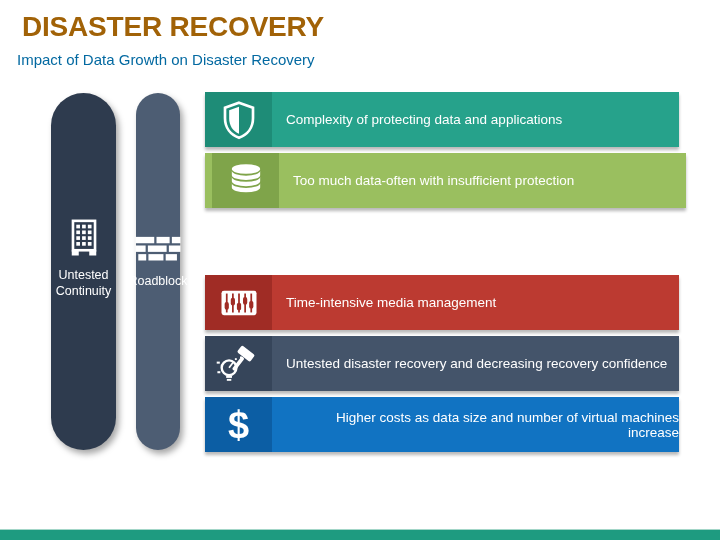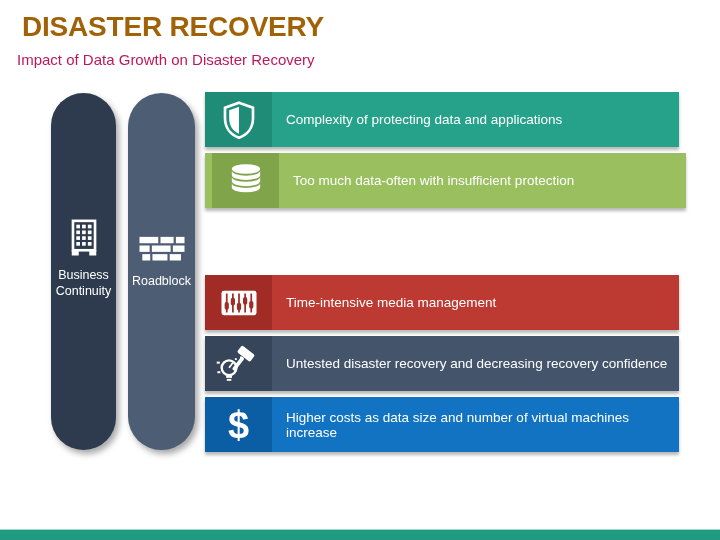--- a/index.html
+++ b/index.html
@@ -1,35 +1,35 @@
 <!DOCTYPE html>
 <html><head>
 <meta charset="utf-8">
 <style>
   html,body{margin:0;padding:0;background:#fff;}
   .slide{position:relative;width:720px;height:540px;background:#ffffff;overflow:hidden;
          font-family:"Liberation Sans", sans-serif;}
   .title{position:absolute;left:22px;top:11px;font-size:28px;font-weight:bold;
          color:#a16207;letter-spacing:-.2px;}
-  .subtitle{position:absolute;left:17px;top:51px;font-size:15px;color:#be185d;}
+  .subtitle{position:absolute;left:17px;top:51px;font-size:15px;color:#0369a1;}
 
   
   .pill{position:absolute;top:93px;height:357px;border-radius:34px;
         box-shadow:3px 4px 6px rgba(0,0,0,.35);}
   .pill-1{left:51px;width:65px;}
-  .pill-2{left:128px;width:67px;}
+  .pill-2{left:136px;width:44px;}
   .pill-content{position:absolute;left:0;right:0;display:flex;flex-direction:column;
         align-items:center;gap:9px;}
   .pill-1 .pill-content{top:124px;}
   .pill-2 .pill-content{top:142px;}
   .pill-label{color:#fff;font-size:12.5px;line-height:1.25;text-align:center;}
 
   
   .bar{position:absolute;left:205px;width:474px;height:55px;display:flex;align-items:center;
-       box-shadow:0 3px 3px rgba(0,0,0,.28);}
+       box-shadow:0 3px 3px rgba(0,0,0,.28);text-align:right;}
   .bar-icon{flex:0 0 67px;width:67px;height:55px;display:flex;align-items:center;justify-content:center;}
   .bar-label{padding-left:14px;color:#fff;font-size:13.5px;}
   .dollar-glyph{color:#fff;font-size:38px;font-weight:bold;line-height:1;}
 
   .footer{position:absolute;left:0;right:0;bottom:0;height:10px;border-top:1px solid #a3d6c8;}
   svg{display:block;}
 </style>
 </head>
 <body>
 
@@ -54,21 +54,21 @@
               <rect x="10.9" y="11" width="2.1" height="2.1"></rect>
               <rect x="14.2" y="11" width="2.1" height="2.1"></rect>
             <rect x="7.6" y="14.3" width="2.1" height="2.1"></rect>
               <rect x="10.9" y="14.3" width="2.1" height="2.1"></rect>
               <rect x="14.2" y="14.3" width="2.1" height="2.1"></rect>
             <rect x="5" y="19" width="4" height="3"></rect>
               <rect x="15" y="19" width="4" height="3"></rect>
           </g>
         </svg>
       </span>
-      <span class="pill-label">Business Continuity</span>
+      <span class="pill-label">Untested Continuity</span>
     </div>
   </div>
 
   <div class="pill pill-2" style="background-color: rgb(77, 93, 115); color: rgb(77, 93, 115);">
     <div class="pill-content">
       <span>
         <svg width="46" height="30" viewBox="0 0 24 16">
           <g fill="#fff">
             <rect x="0" y="1" width="10" height="3.4"></rect>
               <rect x="11.2" y="1" width="7" height="3.4"></rect>

